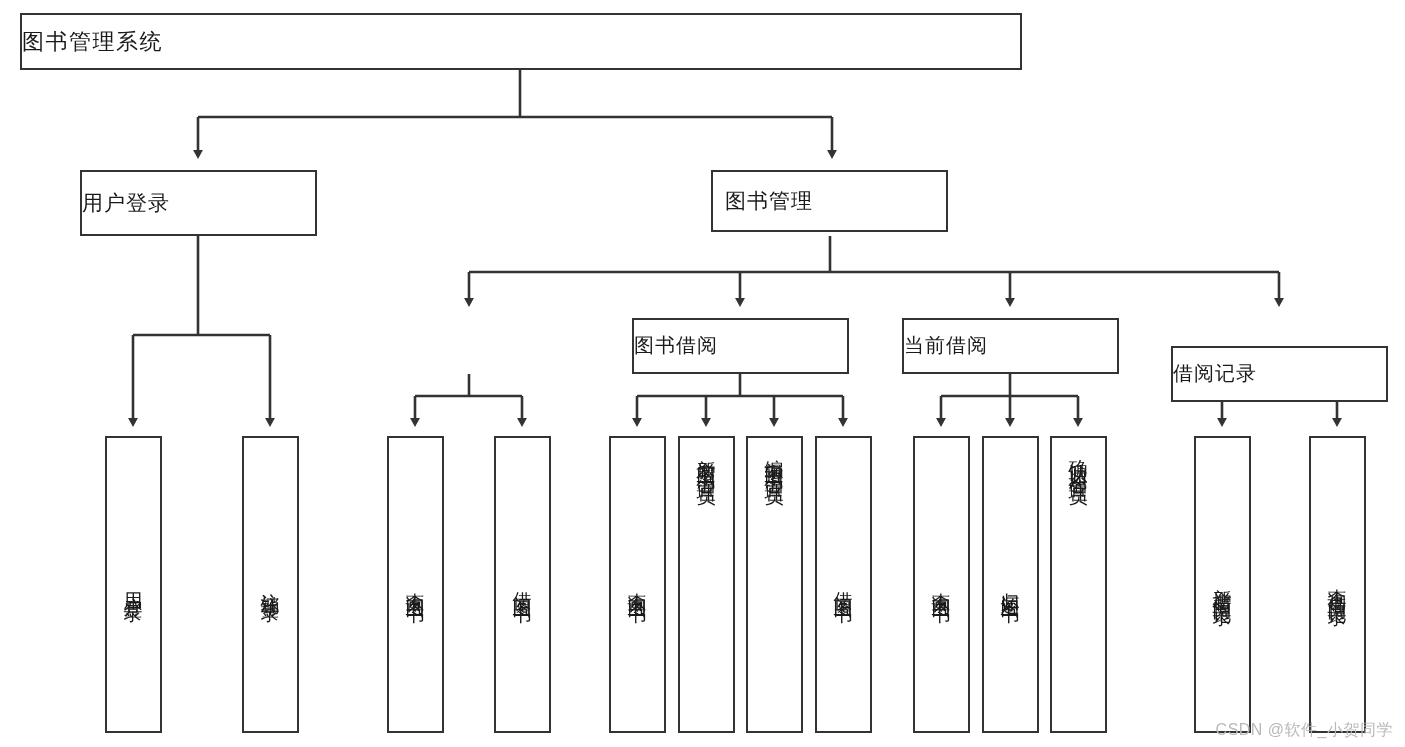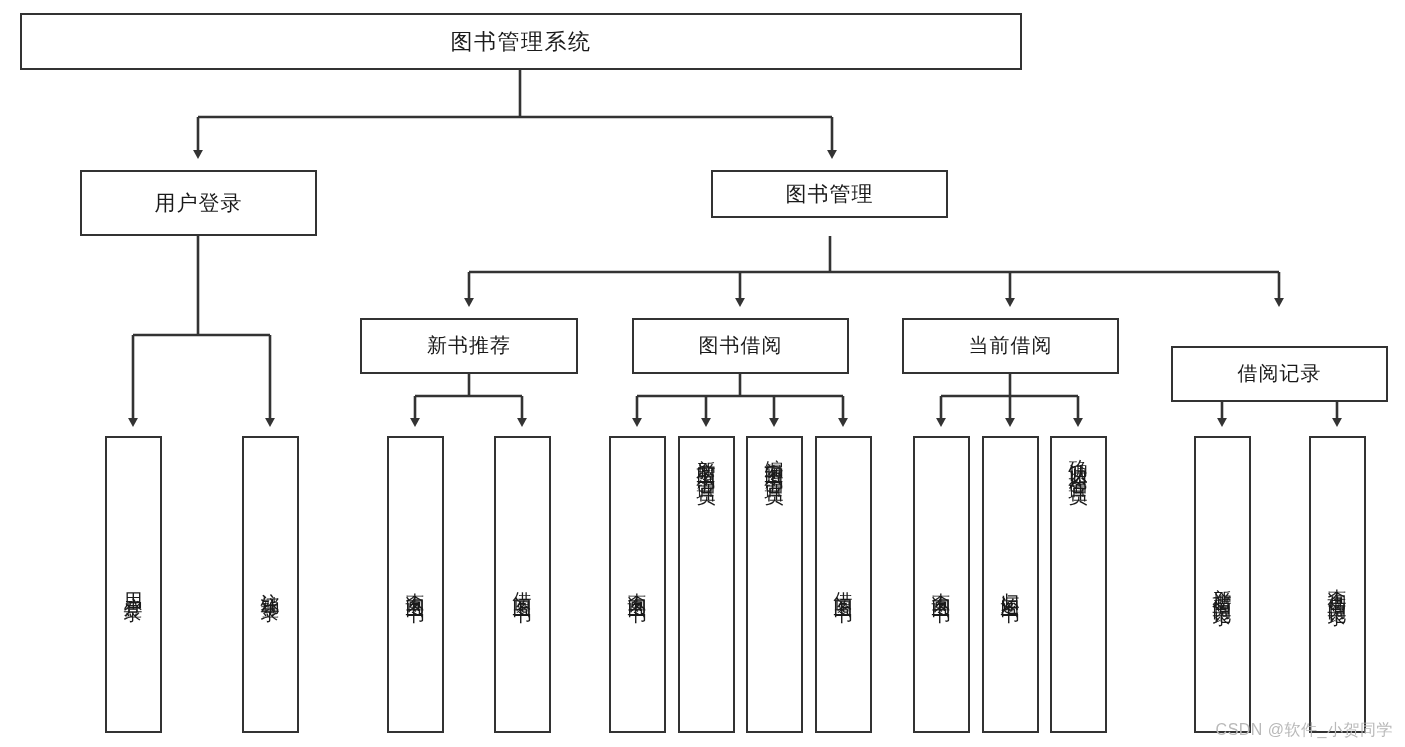--- a/index.html
+++ b/index.html
@@ -26,21 +26,20 @@
     height: 747px;
     pointer-events: none;
   }
   .node {
     position: absolute;
     box-sizing: border-box;
     background: #ffffff;
     border: 2px solid #333333;
     display: flex;
     align-items: center;
-    justify-content: center;
     color: #1a1a1a;
     z-index: 2;
   }
   .node .node-label {
     display: block;
     text-align: center;
     line-height: 1.18;
     white-space: nowrap;
   }
   
@@ -137,27 +136,24 @@
   </svg>
 
   <div class="node horiz level0" style="left:20px; top:13px; width:1002px; height:57px;">
     <span class="node-label">图书管理系统</span>
   </div>
 
   <div class="node horiz level1" style="left:80px; top:170px; width:237px; height:66px;">
     <span class="node-label">用户登录</span>
   </div>
 
-  <div class="node horiz level1" style="left:711px; top:170px; width:237px; height:48px;">
+  <div class="node horiz level1" style="left:711px; top:170px; width:237px; height:62px;padding-left:12px;">
     <span class="node-label">图书管理</span>
   </div>
 
-  <div class="node horiz level2" style="left:360px; top:318px; width:218px; height:56px;">
-    <span class="node-label">新书推荐</span>
-  </div>
 
   <div class="node horiz level2" style="left:902px; top:318px; width:217px; height:56px;">
     <span class="node-label">当前借阅</span>
   </div>
 
   <div class="node horiz level2" style="left:632px; top:318px; width:217px; height:56px;">
     <span class="node-label">图书借阅</span>
   </div>
 
   <div class="node horiz level2" style="left:1171px; top:318px; width:217px; height:56px;margin-top:28px;">

